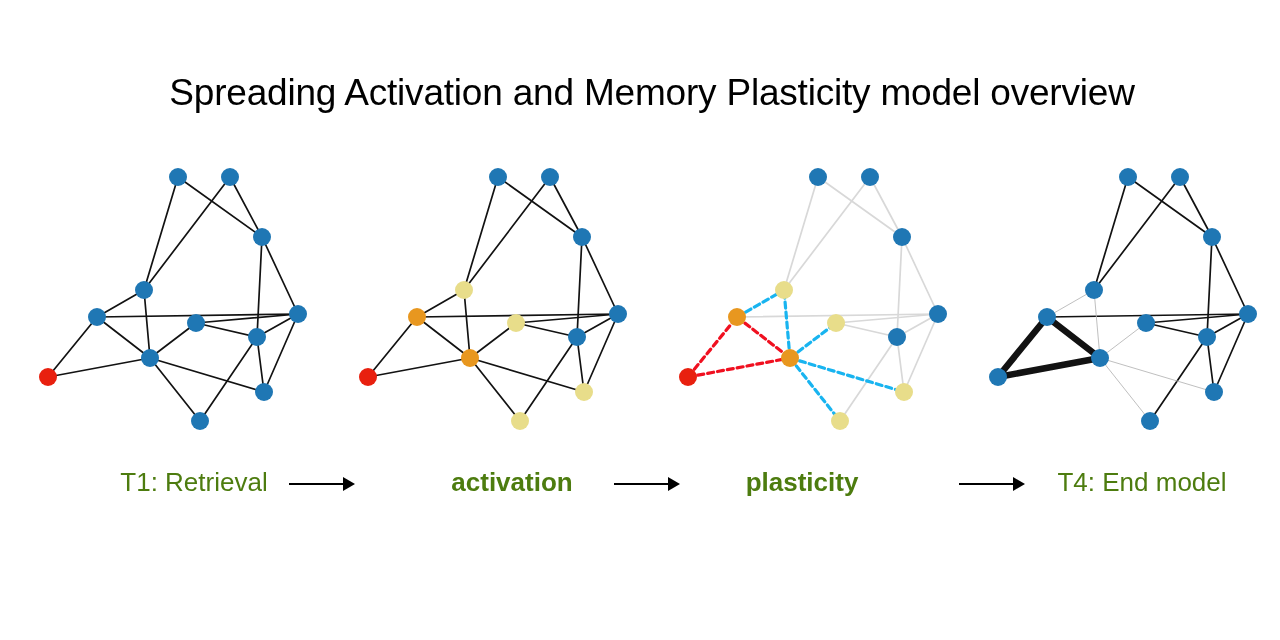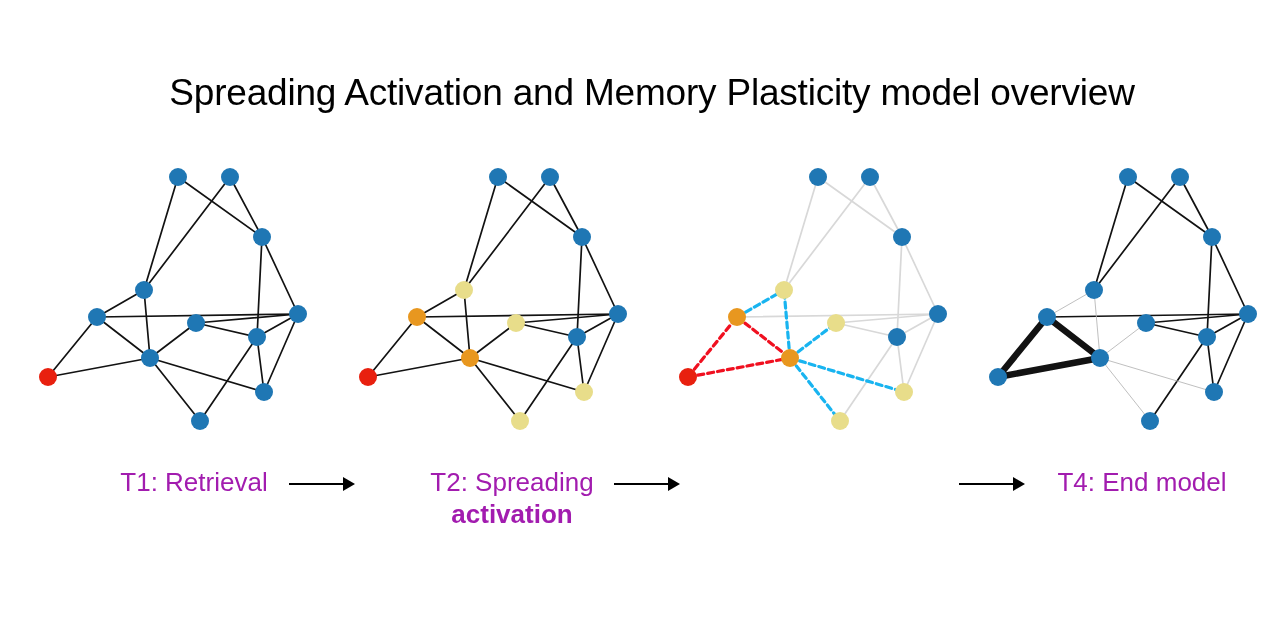--- a/index.html
+++ b/index.html
@@ -49,21 +49,21 @@
     width: 1280px;
     height: 110px;
   }
   .caption-cell {
     position: absolute;
     top: 0;
     width: 260px;
     text-align: center;
     font-size: 26px;
     line-height: 32px;
-    color: #a21caf;
+    color: #4d7c0f;
   }
   .caption-line2 { display: block; font-weight: bold; }
   .arrow-cell {
     position: absolute;
     top: 6px;
     width: 70px;
     height: 24px;
   }
 </style>
 </head>
@@ -243,22 +243,22 @@
             <circle cx="156" cy="27" r="9" fill="#1f77b4"></circle>
             <circle cx="208" cy="27" r="9" fill="#1f77b4"></circle>
             <circle cx="240" cy="87" r="9" fill="#1f77b4"></circle>
           </g>
         </svg>
       </div>
     </div>
 
   <div id="captions">
       <div class="caption-cell" style="left: 52px;"><span>T1: Retrieval</span></div>
-      <div class="caption-cell" style="left: 370px;"><span>T2: Spreading</span><span class="caption-line2">activation</span></div>
-      <div class="caption-cell" style="left: 660px;"></div>
+      <div class="caption-cell" style="left: 370px;"><span class="caption-line2">activation</span></div>
+      <div class="caption-cell" style="left: 660px;"><span class="caption-line2">plasticity</span></div>
       <div class="caption-cell" style="left: 1000px;"><span>T4: End model</span></div>
       <div class="arrow-cell" style="left: 275px;"><svg width="70" height="24" viewBox="0 0 70 24">
           <line x1="2" y1="12" x2="56" y2="12" stroke="#000000" stroke-width="2"></line>
           <polygon points="56,5 68,12 56,19" fill="#000000"></polygon>
         </svg></div>
       <div class="arrow-cell" style="left: 600px;"><svg width="70" height="24" viewBox="0 0 70 24">
           <line x1="2" y1="12" x2="56" y2="12" stroke="#000000" stroke-width="2"></line>
           <polygon points="56,5 68,12 56,19" fill="#000000"></polygon>
         </svg></div>
       <div class="arrow-cell" style="left: 945px;"><svg width="70" height="24" viewBox="0 0 70 24">

